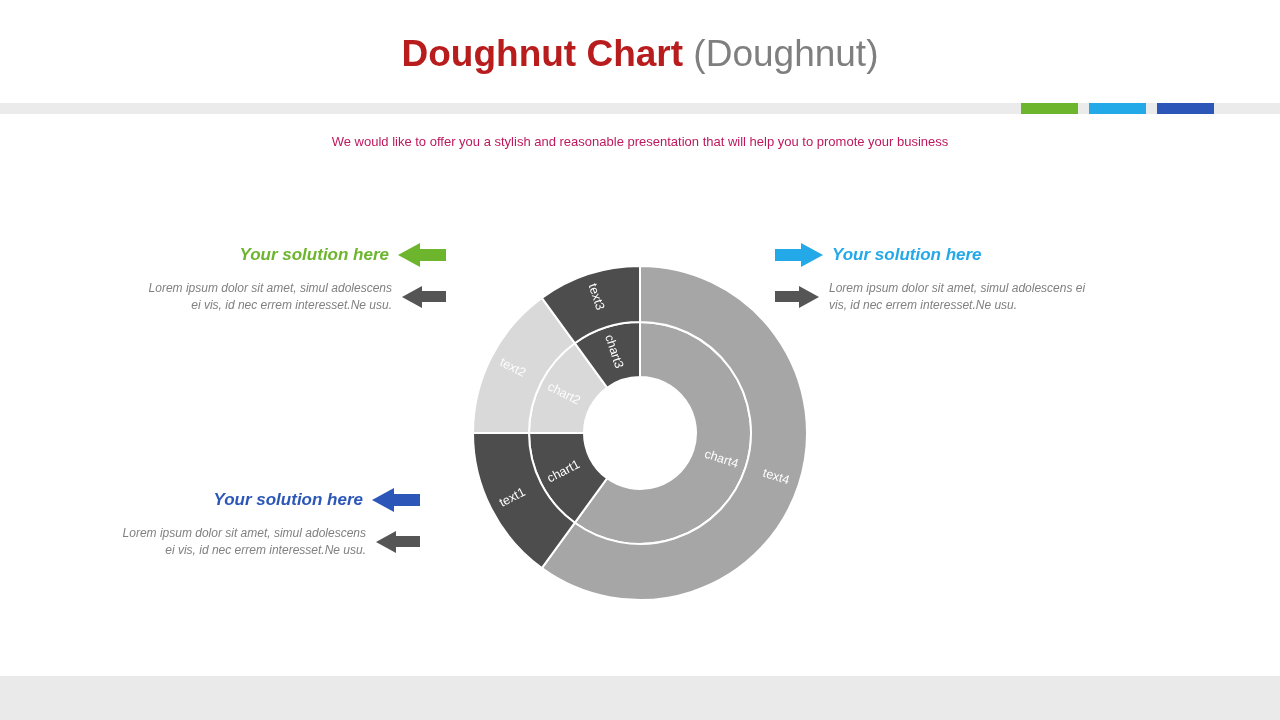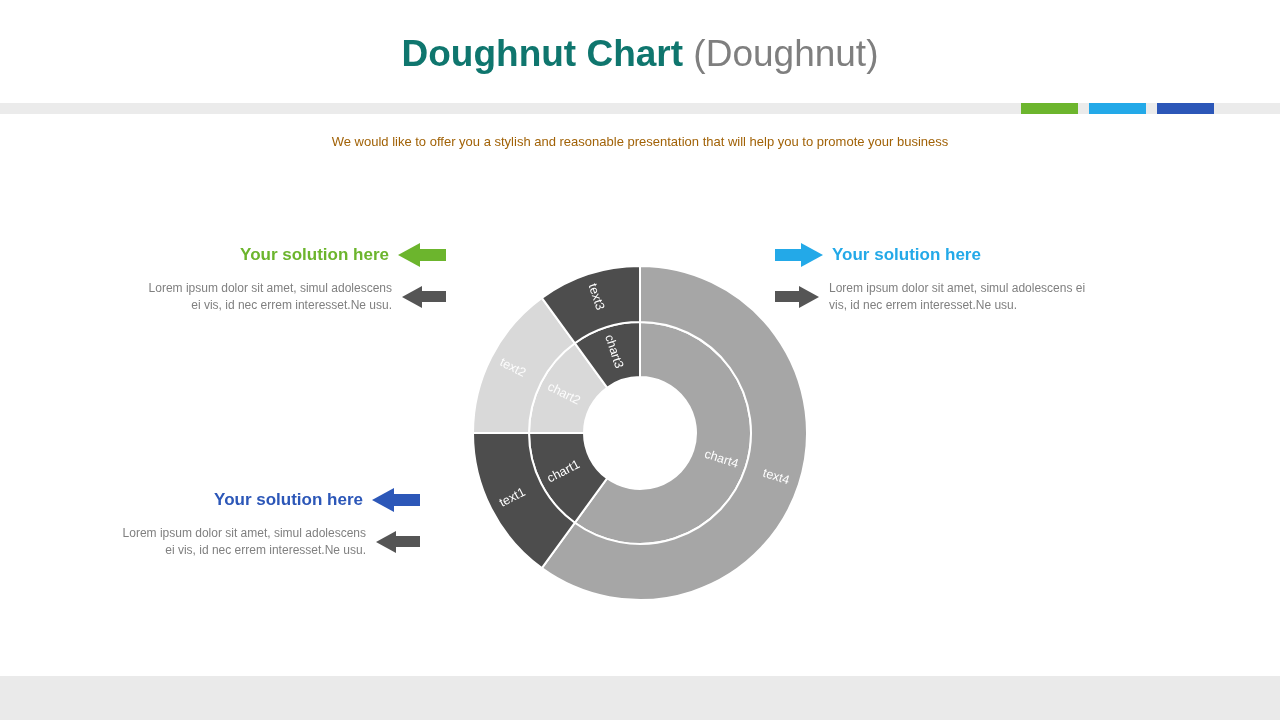--- a/index.html
+++ b/index.html
@@ -15,39 +15,39 @@
   .slide{position:absolute;inset:0;}
 
   
   .title{
     position:absolute;left:0;top:28px;width:1280px;
     text-align:center;
     font-size:37px;line-height:52px;
     color:#595959;
     white-space:nowrap;
   }
-  .title .t-bold{font-weight:bold;color:#0f766e;}
+  .title .t-bold{font-weight:bold;color:#b91c1c;}
   .title .t-light{font-weight:normal;color:#7f7f7f;}
 
   .header-band{
     position:absolute;left:0;top:103px;width:1280px;height:11px;
     background:#ebebeb;
   }
   .accent-bar{
     position:absolute;top:103px;height:11px;width:57px;
   }
   .accent-1{left:1021px;}
   .accent-2{left:1089px;}
   .accent-3{left:1157px;}
 
   .subtitle{
     position:absolute;left:0;top:132px;width:1280px;
     text-align:center;
     font-size:13px;line-height:19px;
-    color:#a16207;
+    color:#be185d;
     white-space:nowrap;
   }
 
   .footer-band{
     position:absolute;left:0;top:676px;width:1280px;height:44px;
     background:#eaeaea;
   }
 
   
   .chart-wrap{
@@ -56,21 +56,21 @@
   .chart-wrap svg{display:block;width:336px;height:336px;overflow:visible;}
   .seg-label{
     font-family:"Liberation Sans","DejaVu Sans",sans-serif;
     font-size:12.5px;
     fill:#ffffff;
     font-weight:normal;
   }
   .seg-label.dim{fill:#fdfdfd;}
 
   
-  .callout{position:absolute;}
+  .callout{position:absolute;font-style:italic;}
   .callout .heading{
     font-size:17px;font-weight:bold;line-height:22px;white-space:nowrap;
   }
   .callout .body{
     font-size:12px;line-height:17px;color:#808080;
   }
 
   .c-left{width:300px;}
   .c-left .heading-row{display:flex;align-items:center;justify-content:flex-end;gap:9px;}
   .c-left .body-row{display:flex;align-items:flex-start;justify-content:flex-end;gap:10px;margin-top:13px;}

